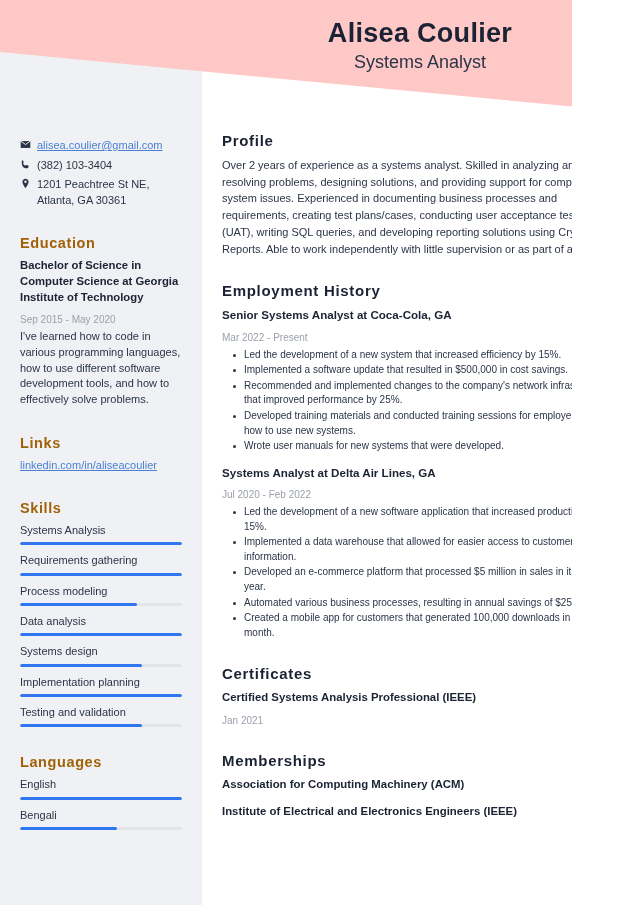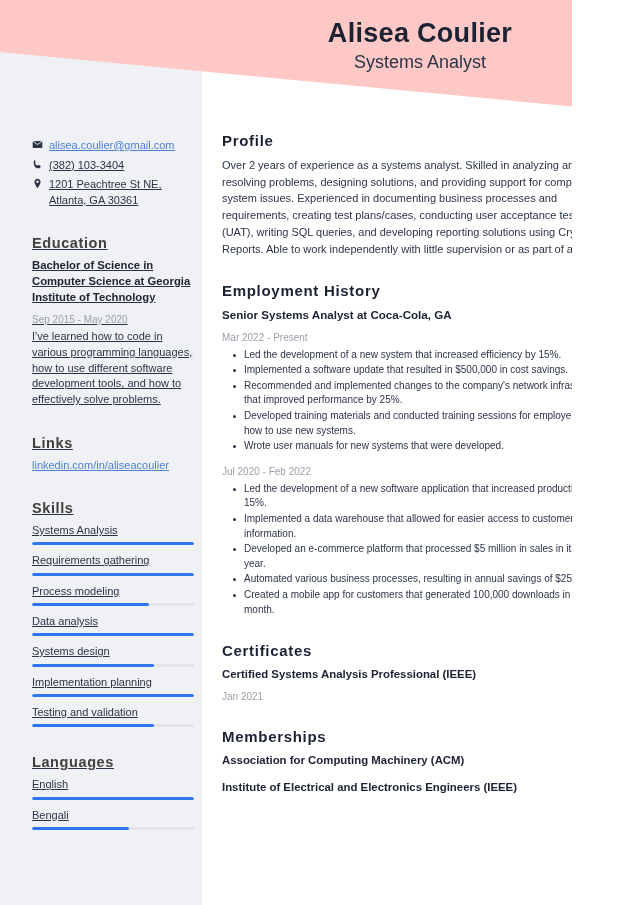--- a/index.html
+++ b/index.html
@@ -62,25 +62,24 @@
   .job-title {
     font-size: 18px;
     color: #2b3447;
     margin-top: 4px;
     line-height: 1.2;
   }
 
   
   .side-inner {
     position: absolute;
-    left: 12px; top: 0;
+    left: 0; top: 0;
     width: 202px;
     padding: 138px 20px 0 20px;
     z-index: 5;
-    text-decoration: underline;
   }
 
   .contact-row {
     display: flex;
     align-items: flex-start;
     margin-bottom: 4px;
     font-size: 11px;
     line-height: 1.42;
   }
 
@@ -98,21 +97,21 @@
 
   a.link-blue {
     color: #4a7fd4;
     text-decoration: underline;
   }
 
   .side-h {
     font-size: 14.5px;
     font-weight: bold;
     letter-spacing: 0.6px;
-    color: #404040;
+    color: #a16207;
     margin: 27px 0 7px 0;
   }
 
   .edu-title {
     font-size: 11.3px;
     font-weight: bold;
     color: #1b2233;
     line-height: 1.38;
   }
 
@@ -372,20 +371,21 @@
             <div class="meta-date">Mar 2022 - Present</div>
             <ul class="bullets">
               <li>Led the development of a new system that increased efficiency by 15%.</li>
               <li>Implemented a software update that resulted in $500,000 in cost savings.</li>
               <li>Recommended and implemented changes to the company's network infrastructure that improved performance by 25%.</li>
               <li>Developed training materials and conducted training sessions for employees on how to use new systems.</li>
               <li>Wrote user manuals for new systems that were developed.</li>
             </ul>
           </div>
           <div class="job-block">
+            <div class="job-head">Systems Analyst at Delta Air Lines, GA</div>
             <div class="meta-date">Jul 2020 - Feb 2022</div>
             <ul class="bullets">
               <li>Led the development of a new software application that increased productivity by 15%.</li>
               <li>Implemented a data warehouse that allowed for easier access to customer information.</li>
               <li>Developed an e-commerce platform that processed $5 million in sales in its first year.</li>
               <li>Automated various business processes, resulting in annual savings of $250,000.</li>
               <li>Created a mobile app for customers that generated 100,000 downloads in its first month.</li>
             </ul>
           </div>
         </div>

